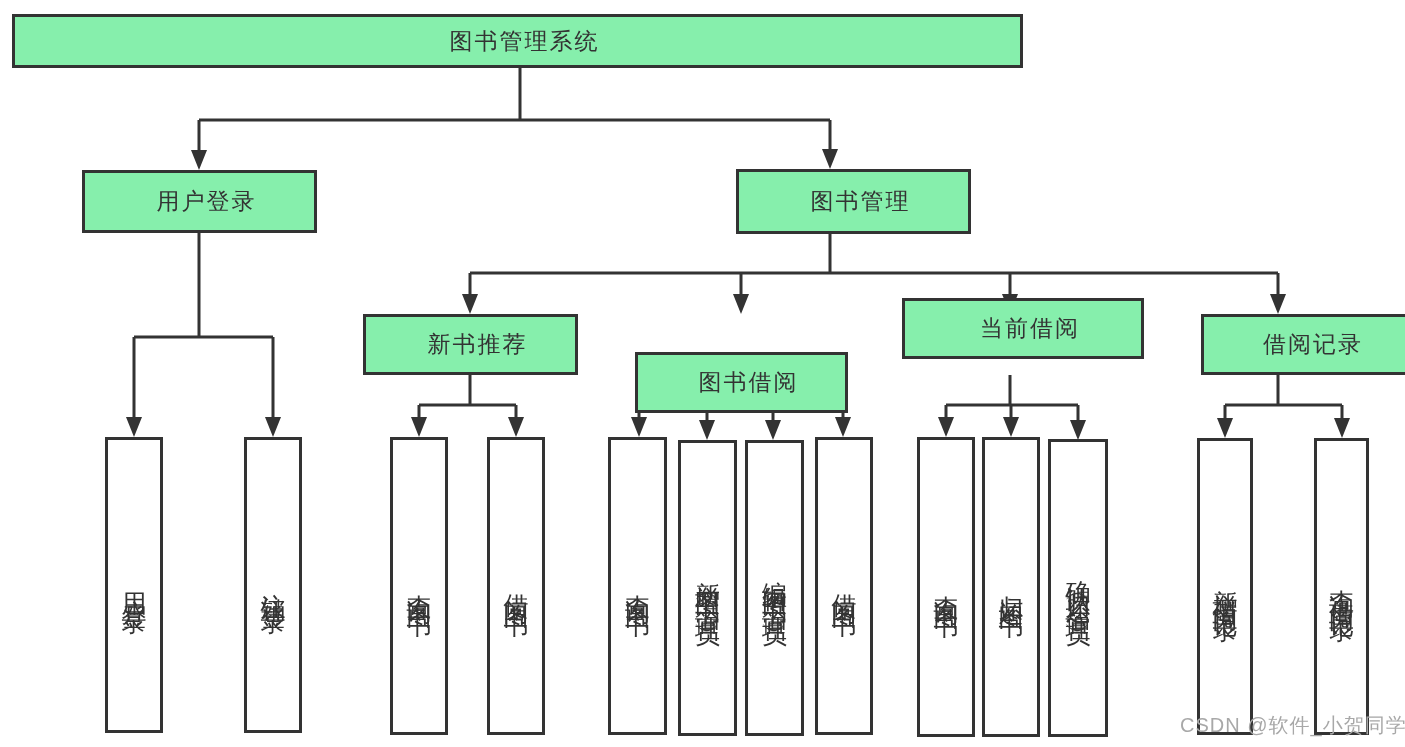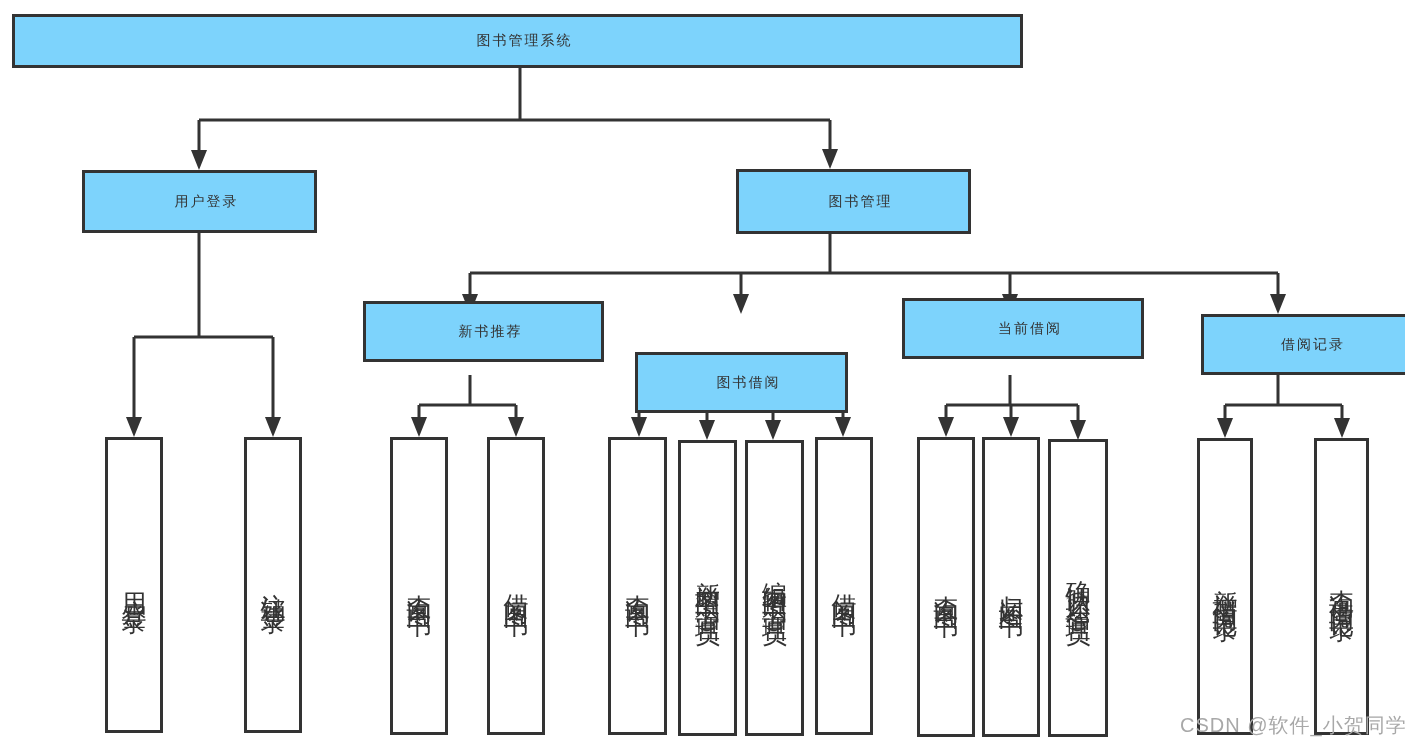--- a/index.html
+++ b/index.html
@@ -6,23 +6,23 @@
   body{
     width:1405px;height:747px;position:relative;overflow:hidden;
     background:#ffffff;
     font-family:"Liberation Sans","DejaVu Sans",sans-serif;
   }
   .wires{position:absolute;left:0;top:0;z-index:1;}
   .wires path{stroke:#333333;stroke-width:3;fill:none;}
   .wires polygon{fill:#333333;stroke:none;}
   .hnode{
     position:absolute;z-index:2;box-sizing:border-box;
-    background:#7dd3fc;border:3px solid #333333;
+    background:#86efac;border:3px solid #333333;
     display:flex;align-items:center;justify-content:center;
-    font-size:14px;letter-spacing:2px;color:#333333;
+    font-size:23px;letter-spacing:2px;color:#333333;
     white-space:nowrap;
     padding-left:14px;
   }
   .vnode{
     position:absolute;z-index:2;box-sizing:border-box;
     background:#ffffff;border:3px solid #333333;
     display:flex;align-items:center;justify-content:center;
     writing-mode:vertical-rl;text-orientation:mixed;
     font-size:25px;letter-spacing:6px;color:#333333;
     line-height:1;
@@ -77,21 +77,21 @@
     <polygon points="1217,418 1233,418 1225,438"></polygon>
     <polygon points="1334,418 1350,418 1342,438"></polygon>
   </g>
 </svg>
 
 <div class="hnode" style="left:12px;top:14px;width:1011px;height:54px;">图书管理系统</div>
 
 <div class="hnode" style="left:82px;top:170px;width:235px;height:63px;">用户登录</div>
 <div class="hnode" style="left:712px;top:169px;width:235px;height:65px;margin-left:24px;">图书管理</div>
 
-<div class="hnode" style="left:363px;top:301px;width:241px;height:61px;">新书推荐</div>
+<div class="hnode" style="left:363px;top:314px;width:215px;height:61px;">新书推荐</div>
 <div class="hnode" style="left:635px;top:314px;width:213px;height:61px;margin-top:38px;">图书借阅</div>
 <div class="hnode" style="left:902px;top:298px;width:242px;height:61px;">当前借阅</div>
 <div class="hnode" style="left:1201px;top:314px;width:210px;height:61px;">借阅记录</div>
 
 <div class="vnode" style="left:105px;top:437px;width:58px;height:296px;">用户登录</div>
 <div class="vnode" style="left:244px;top:437px;width:58px;height:296px;">注销登录</div>
 
 <div class="vnode" style="left:390px;top:437px;width:58px;height:298px;">查询图书</div>
 <div class="vnode" style="left:487px;top:437px;width:58px;height:298px;">借阅图书</div>
 

